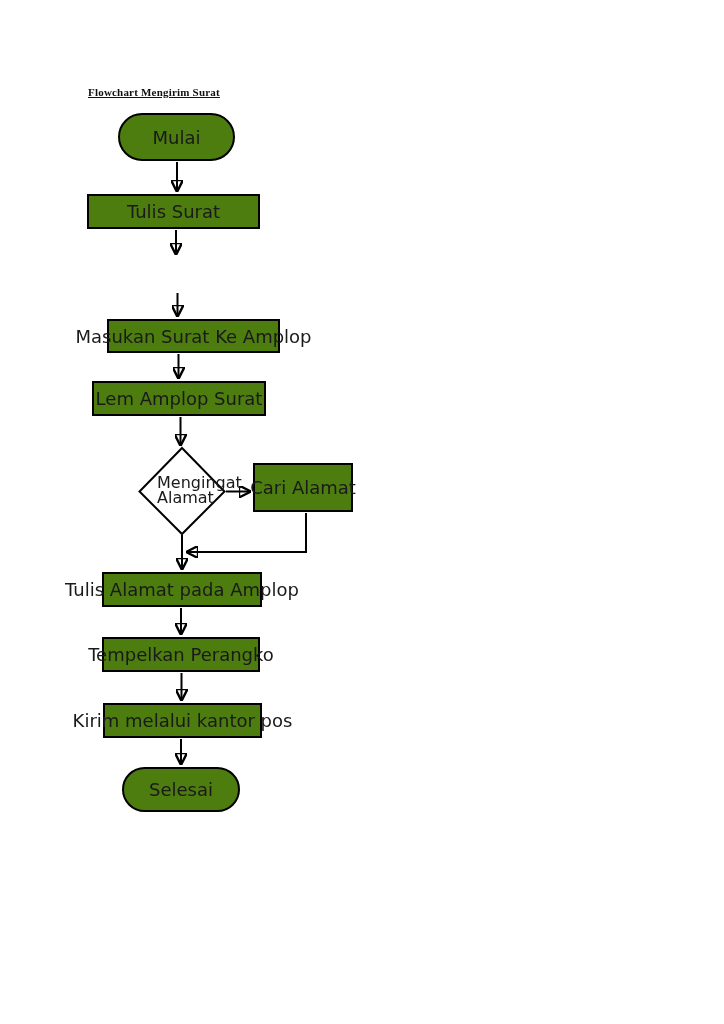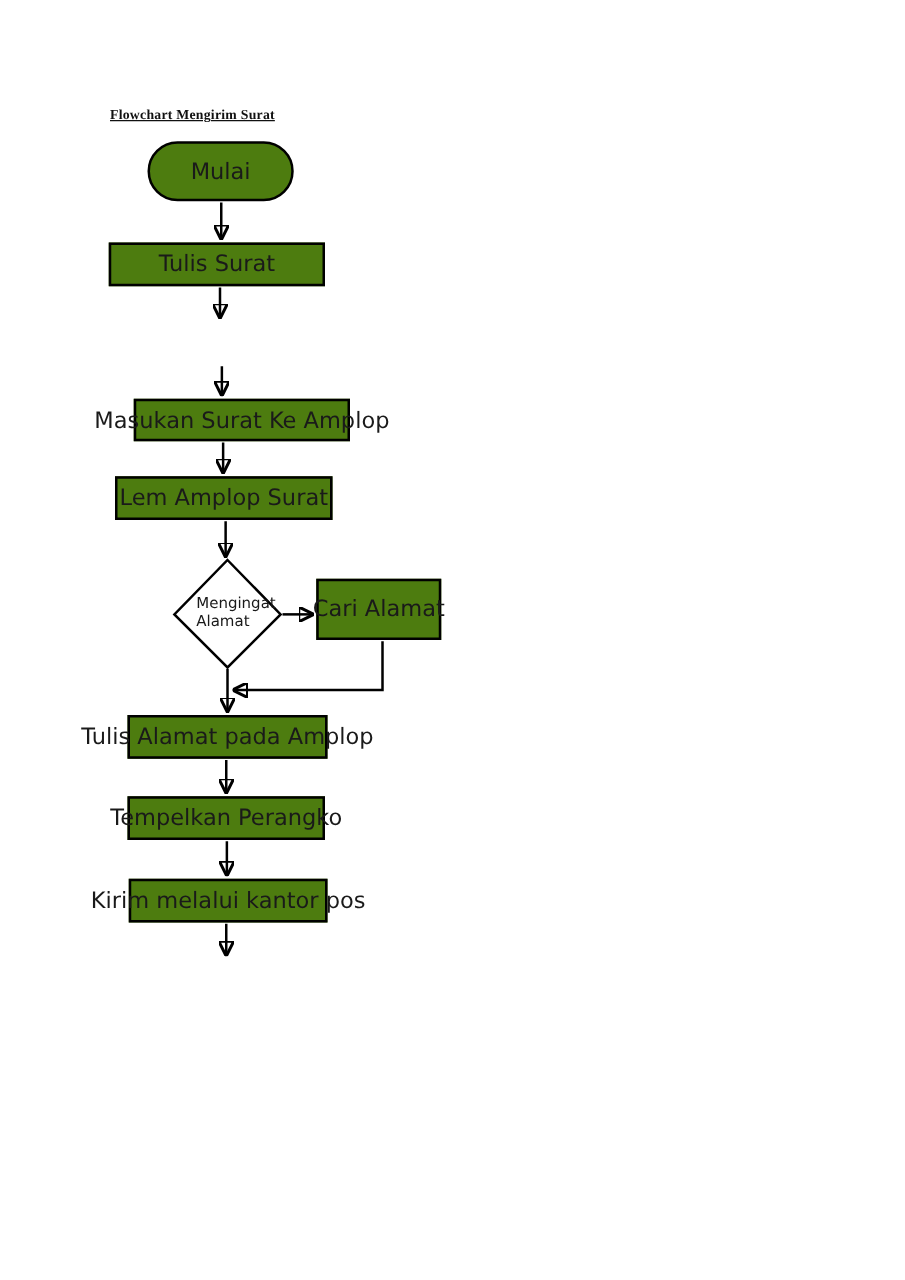--- a/index.html
+++ b/index.html
@@ -50,21 +50,21 @@
   #node-cari         { left:253px; top:463px; width:100px; height:49px; }
   #node-tulis-alamat { left:102px; top:572px; width:160px; height:35px; }
   #node-tempelkan    { left:102px; top:637px; width:158px; height:35px; }
   #node-kirim        { left:103px; top:703px; width:159px; height:35px; }
   #node-end          { left:122px; top:767px; width:118px; height:45px; border-radius:23px; }
   #decision-label {
     position: absolute;
     left: 157px;
     top: 475px;
     width: 72px;
-    font-size: 12px;
+    font-size: 16px;
     line-height: 15px;
     color: #1a1a1a;
     text-align: left;
     white-space: pre-line;
   }
   #connector-layer {
     position: absolute;
     left: 0;
     top: 0;
   }
@@ -117,14 +117,15 @@
 Alamat</div>
 
   <div class="node" id="node-tulis-alamat">Tulis Alamat pada Amplop</div>
 
   <div class="node" id="node-cari">Cari Alamat</div>
 
   <div class="node" id="node-tempelkan">Tempelkan Perangko</div>
 
   <div class="node" id="node-kirim">Kirim melalui kantor pos</div>
 
+  <div class="node terminator" id="node-end">Selesai</div>
 
 </div>
 
 </body></html>

